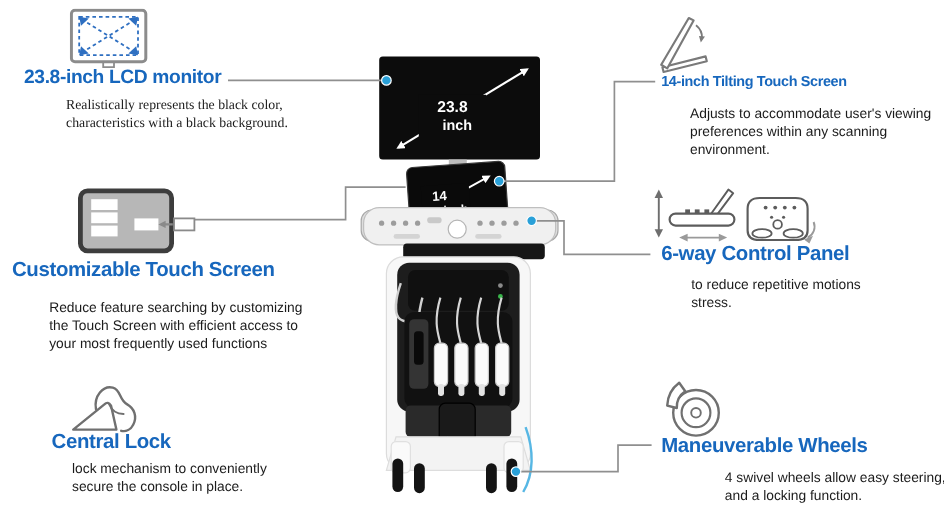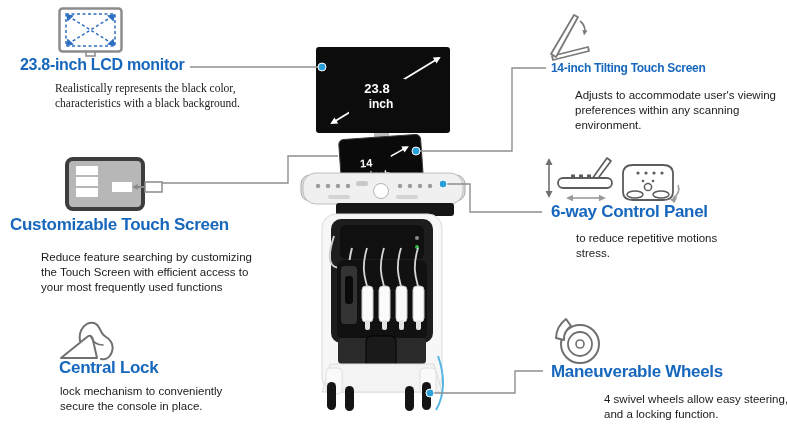--- a/index.html
+++ b/index.html
@@ -14,21 +14,21 @@
   
   .f1 .icon{left:58px;top:7px;}
   .f1 .title{left:20px;top:54px;font-size:16px;}
   .f1 .desc{left:55px;top:81px;font-family:Liberation Serif, serif;}
   
   .f2 .icon{left:64px;top:156px;}
   .f2 .title{left:10px;top:214px;}
   .f2 .desc{left:41px;top:230px;margin-top:20px;}
   
   .f3 .icon{left:57px;top:316px;}
-  .f3 .title{left:59px;top:357px;}
+  .f3 .title{left:43px;top:357px;}
   .f3 .desc{left:60px;top:384px;}
   
   .f4 .icon{left:547px;top:9px;}
   .f4 .title{left:551px;top:57px;font-size:12px;}
   .f4 .desc{left:575px;top:88px;}
   
   .f5 .icon{left:543px;top:152px;}
   .f5 .title{left:551px;top:201px;}
   .f5 .desc{left:576px;top:231px;}
   

